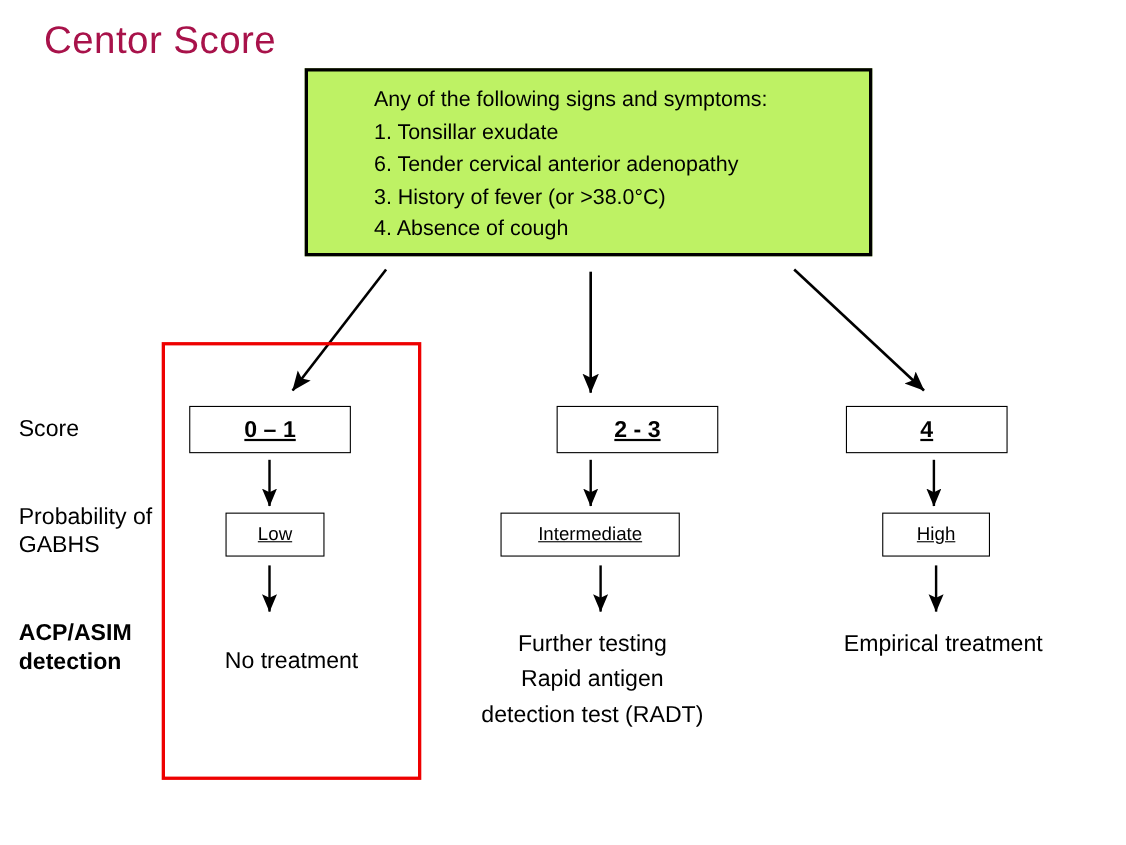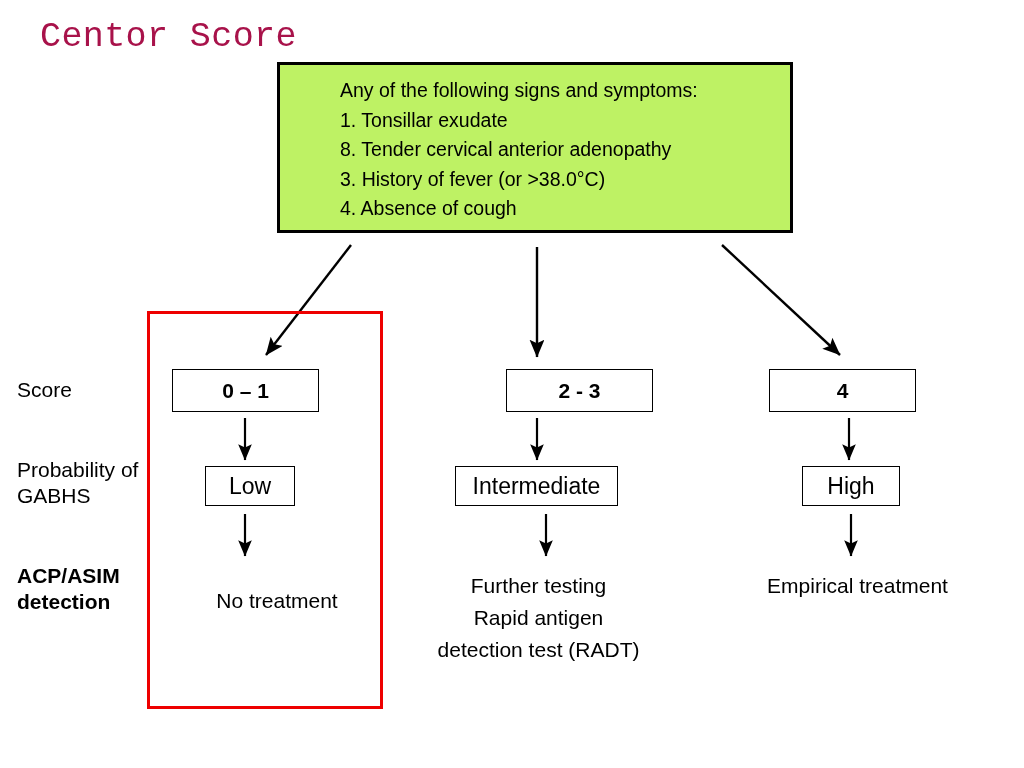--- a/index.html
+++ b/index.html
@@ -17,21 +17,21 @@
     height: 768px;
     background: #ffffff;
     overflow: hidden;
   }
   .abs { position: absolute; }
 
   
   #page-title {
     left: 40px;
     top: 17px;
-    font-family: Liberation Mono, monospace;
+    font-family: Liberation Sans, sans-serif;
     font-size: 35px;
     line-height: 40px;
     color: #A8124A;
     letter-spacing: 0.4px;
     white-space: nowrap;
   }
 
   
   #criteria-box {
     left: 277px;
@@ -76,49 +76,50 @@
 
   
   .node-box {
     box-sizing: border-box;
     border: 1px solid #000000;
     background: #ffffff;
     display: flex;
     align-items: center;
     justify-content: center;
     z-index: 6;
+    text-decoration: underline;
   }
   .node-box.score {
     font-size: 21px;
     font-weight: bold;
     height: 43px;
   }
   .node-box.prob {
-    font-size: 23px;
+    font-size: 17px;
     height: 40px;
   }
 
   
   #score-box-0-1 { left: 172px; top: 369px; width: 147px; }
   #score-box-2-3 { left: 462px; top: 369px; width: 147px; margin-left: 44px; }
   #score-box-4   { left: 769px; top: 369px; width: 147px; }
 
   
   #prob-box-low          { left: 205px; top: 466px; width: 90px;  }
   #prob-box-intermediate { left: 455px; top: 466px; width: 163px; }
   #prob-box-high         { left: 802px; top: 466px; width: 98px;  }
 
   
   .outcome {
     font-size: 21px;
     line-height: 32px;
     text-align: center;
     z-index: 6;
   }
-  #outcome-left   { left: 150px; top: 585px; width: 230px; padding-left: 12px; }
+  #outcome-left   { left: 150px; top: 585px; width: 230px; }
   #outcome-middle { left: 406px; top: 570px; width: 265px; }
   #outcome-right  { left: 715px; top: 570px; width: 285px; }
 
   
   #arrow-layer {
     left: 0; top: 0;
     width: 1024px;
     height: 768px;
     z-index: 3;
     pointer-events: none;
@@ -128,21 +129,21 @@
 <body>
 
 <div id="canvas">
 
   <div class="abs" id="page-title">Centor Score</div>
 
   <div class="abs" id="criteria-box">
     <div id="criteria-list">
       <div>Any of the following signs and symptoms:</div>
       <div>1. Tonsillar exudate</div>
-      <div>8. Tender cervical anterior adenopathy</div>
+      <div>6. Tender cervical anterior adenopathy</div>
       <div>3. History of fever (or &gt;38.0°C)</div>
       <div>4. Absence of cough</div>
     </div>
   </div>
 
   <svg class="abs" id="arrow-layer" viewBox="0 0 1024 768">
     <defs>
       <marker id="head" markerWidth="9" markerHeight="9" refX="7.2" refY="3.1" orient="auto" markerUnits="strokeWidth">
         <path d="M0,0 L7.4,3.1 L0,6.2 L1.5,3.1 Z" fill="#000000"></path>
       </marker>

